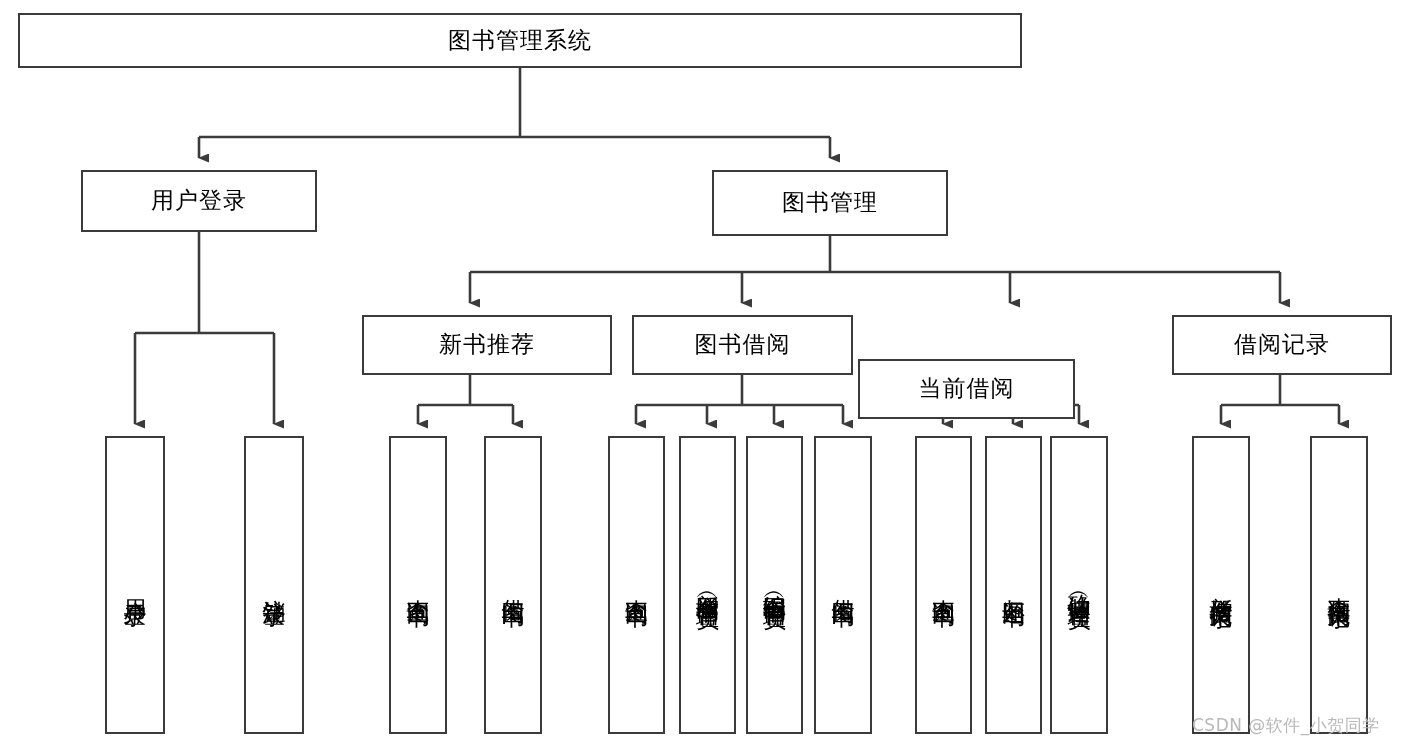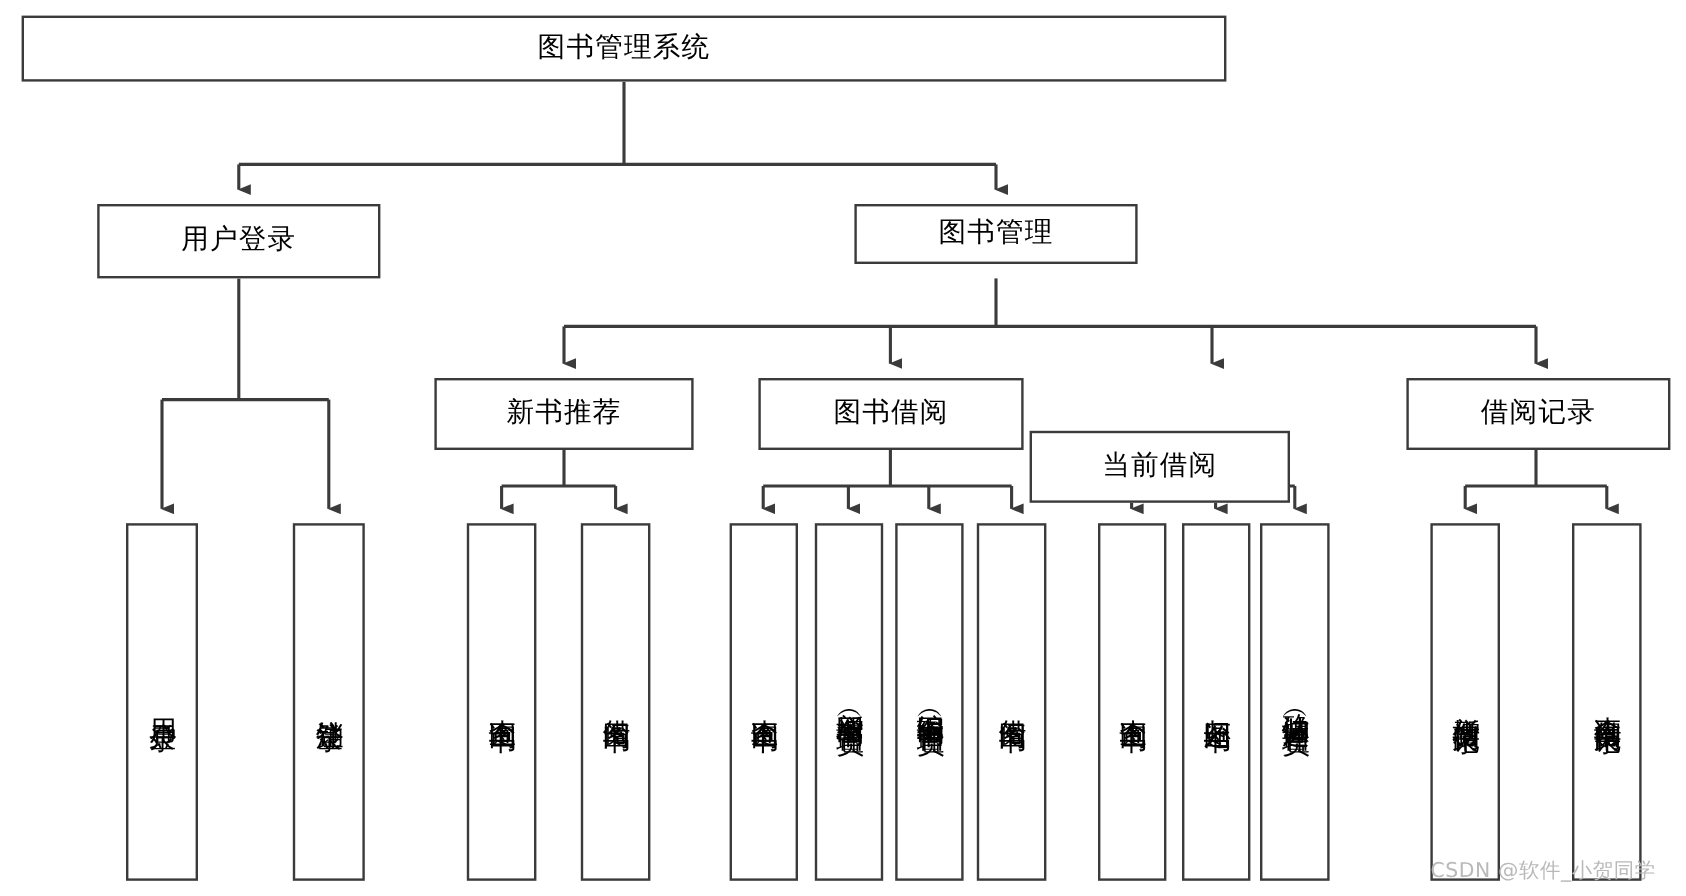--- a/index.html
+++ b/index.html
@@ -133,25 +133,25 @@
     </g>
   </svg>
 
   <div class="node horizontal" id="node-root" style="left: 18px; top: 13px; width: 1004px; height: 55px;">
     <span class="node-label">图书管理系统</span>
   </div>
 
   <div class="node horizontal" id="node-l2-0" style="left: 81px; top: 170px; width: 236px; height: 62px;">
     <span class="node-label">用户登录</span>
   </div>
-  <div class="node horizontal" id="node-l2-1" style="left: 712px; top: 170px; width: 236px; height: 50px;">
+  <div class="node horizontal" id="node-l2-1" style="left: 712px; top: 170px; width: 236px; height: 66px;">
     <span class="node-label">图书管理</span>
   </div>
 
-  <div class="node horizontal" id="node-l3-0" style="left: 362px; top: 315px; width: 216px; height: 60px;">
+  <div class="node horizontal" id="node-l3-0" style="left: 362px; top: 315px; width: 250px; height: 60px;">
     <span class="node-label">新书推荐</span>
   </div>
   <div class="node horizontal" id="node-l3-1" style="left: 632px; top: 315px; width: 221px; height: 60px;">
     <span class="node-label">图书借阅</span>
   </div>
   <div class="node horizontal" id="node-l3-2" style="left: 858px; top: 315px; width: 217px; height: 60px; margin-top: 44px;">
     <span class="node-label">当前借阅</span>
   </div>
   <div class="node horizontal" id="node-l3-3" style="left: 1172px; top: 315px; width: 220px; height: 60px;">
     <span class="node-label">借阅记录</span>

